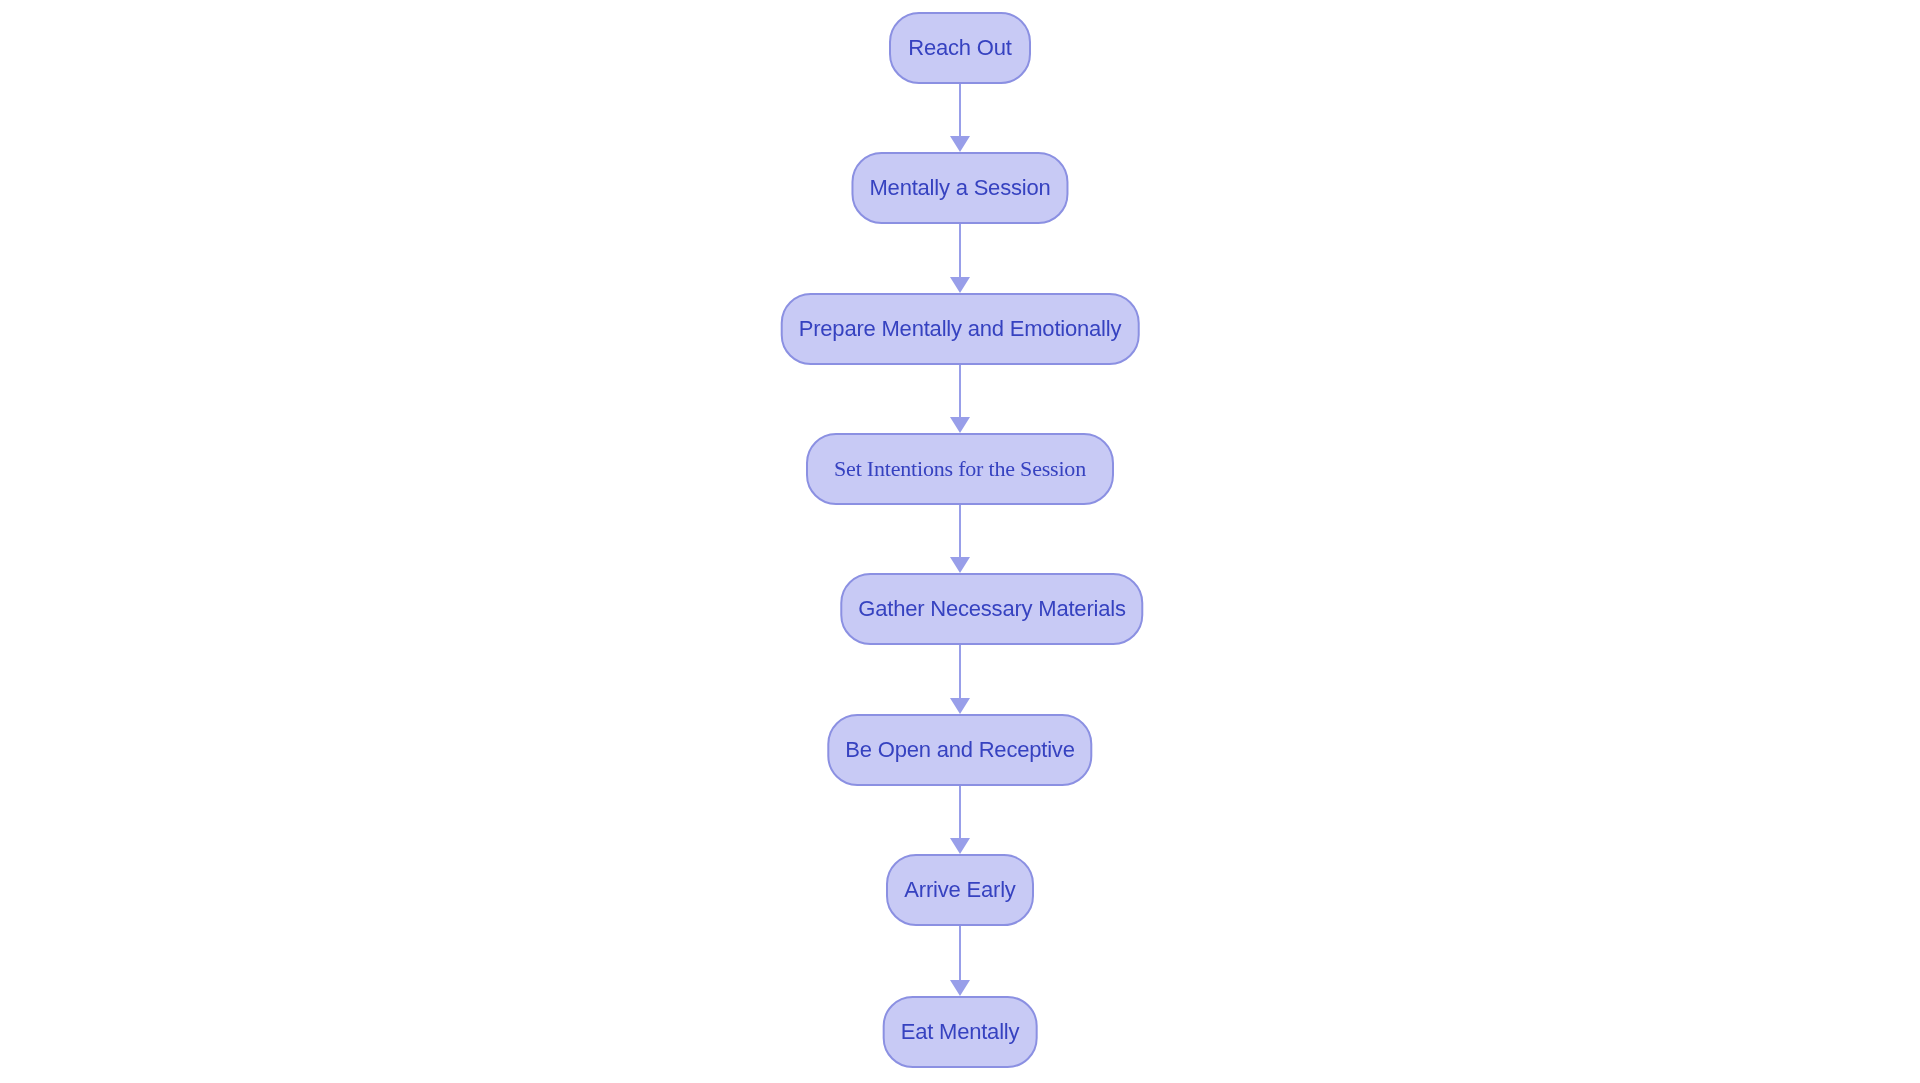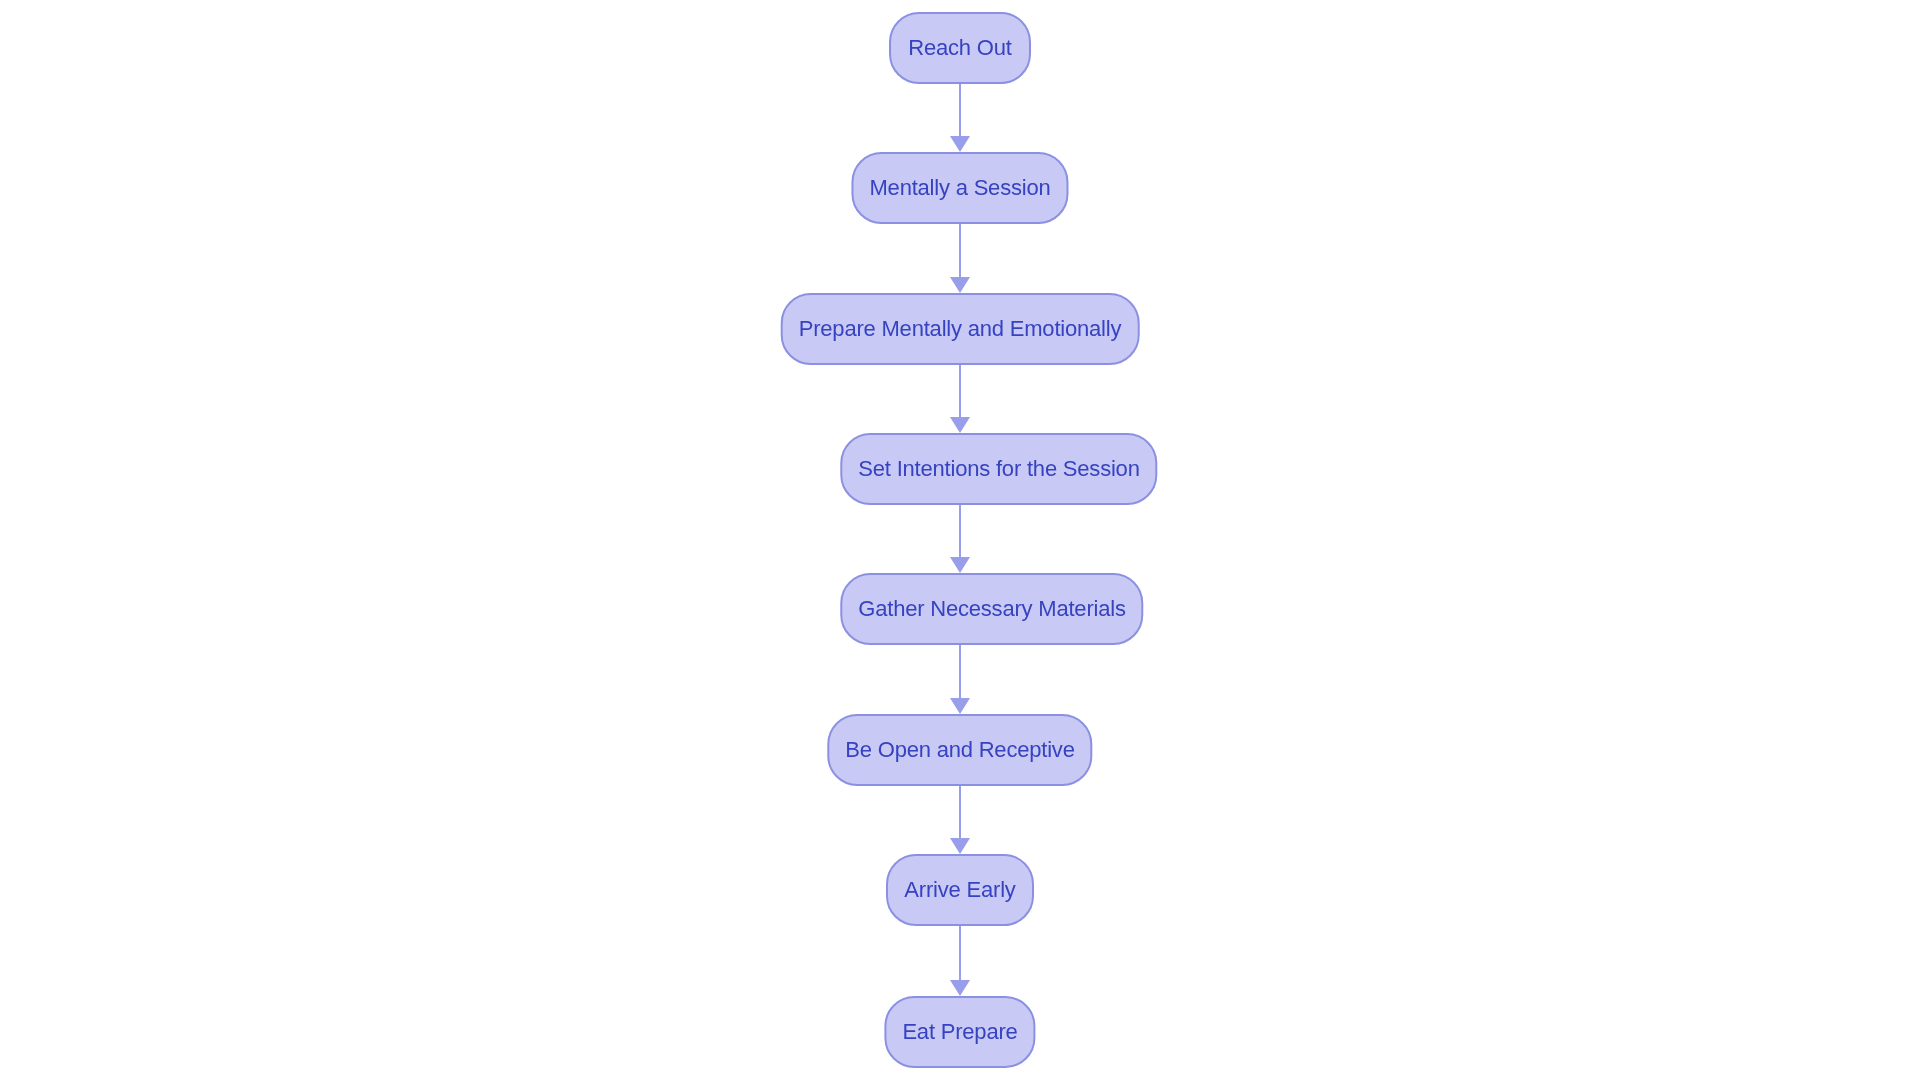--- a/index.html
+++ b/index.html
@@ -67,34 +67,34 @@
 <div id="stage">
     <div class="flow-node" style="left: 960px; top: 12px; min-width: 142px;">
       <span class="node-label">Reach Out</span>
     </div>
     <div class="flow-node" style="left: 960px; top: 152px; min-width: 215px;">
       <span class="node-label">Mentally a Session</span>
     </div>
     <div class="flow-node" style="left: 960px; top: 293px; min-width: 334px;">
       <span class="node-label">Prepare Mentally and Emotionally</span>
     </div>
-    <div class="flow-node" style="left: 999px; top: 433px; min-width: 308px;">
+    <div class="flow-node" style="left: 960px; top: 433px; min-width: 308px; font-family: Liberation Serif, serif;">
       <span class="node-label">Set Intentions for the Session</span>
     </div>
     <div class="flow-node" style="left: 992px; top: 573px; min-width: 290px;">
       <span class="node-label">Gather Necessary Materials</span>
     </div>
     <div class="flow-node" style="left: 960px; top: 714px; min-width: 252px;">
       <span class="node-label">Be Open and Receptive</span>
     </div>
     <div class="flow-node" style="left: 960px; top: 854px; min-width: 148px;">
       <span class="node-label">Arrive Early</span>
     </div>
     <div class="flow-node" style="left: 960px; top: 996px; min-width: 144px;">
-      <span class="node-label">Eat Prepare</span>
+      <span class="node-label">Eat Mentally</span>
     </div>
     <div class="flow-edge" style="left: 960px; top: 84px; width: 20px; height: 68px;">
       <div class="edge-line" style="height: 54px;"></div>
       <div class="edge-arrowhead"></div>
     </div>
     <div class="flow-edge" style="left: 960px; top: 224px; width: 20px; height: 69px;">
       <div class="edge-line" style="height: 55px;"></div>
       <div class="edge-arrowhead"></div>
     </div>
     <div class="flow-edge" style="left: 960px; top: 365px; width: 20px; height: 68px;">

